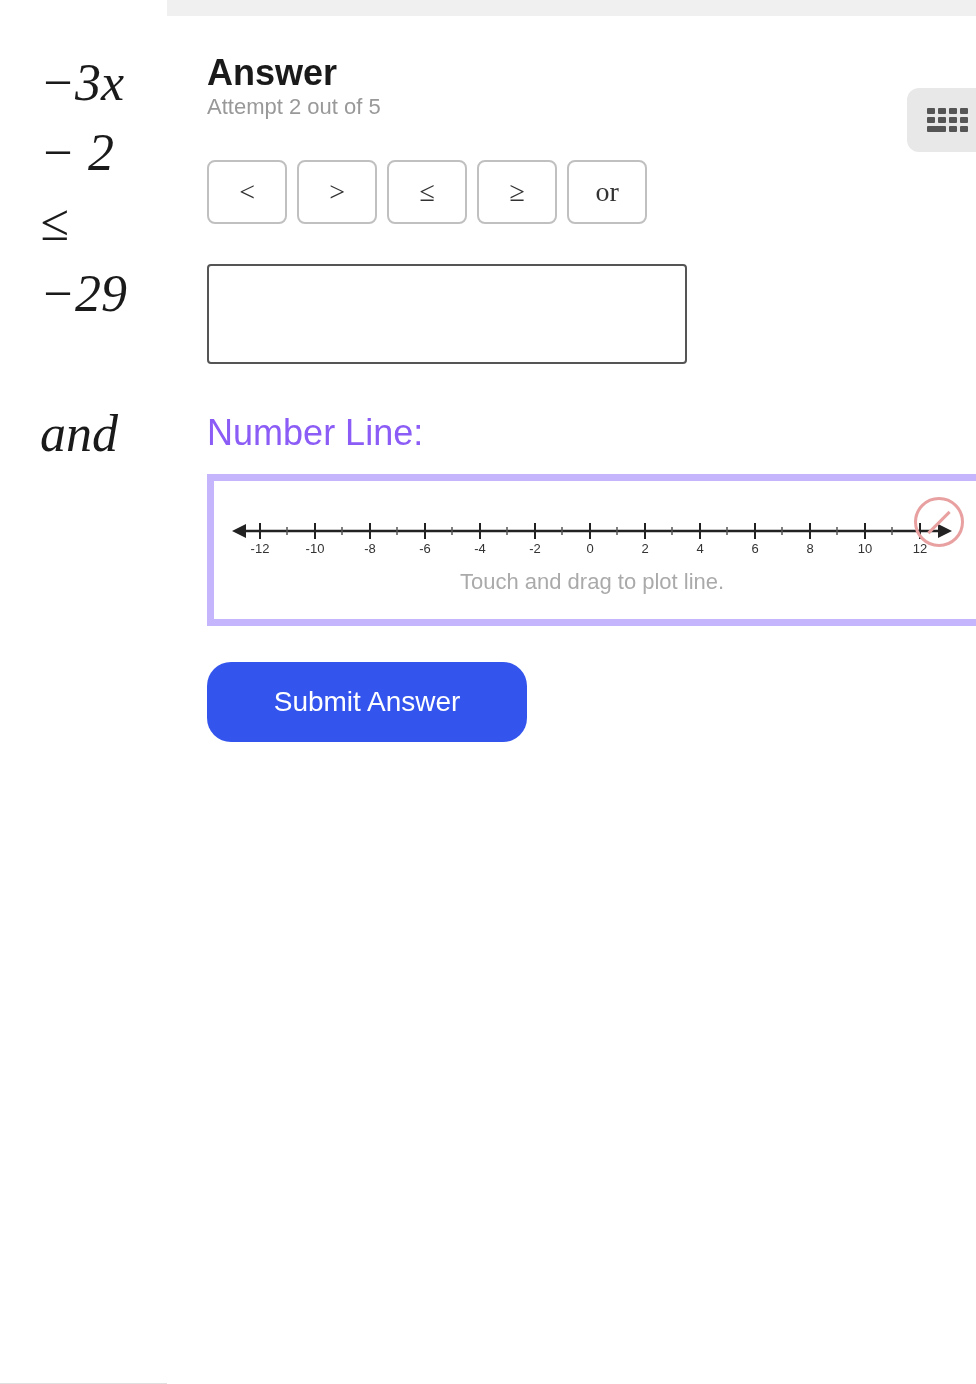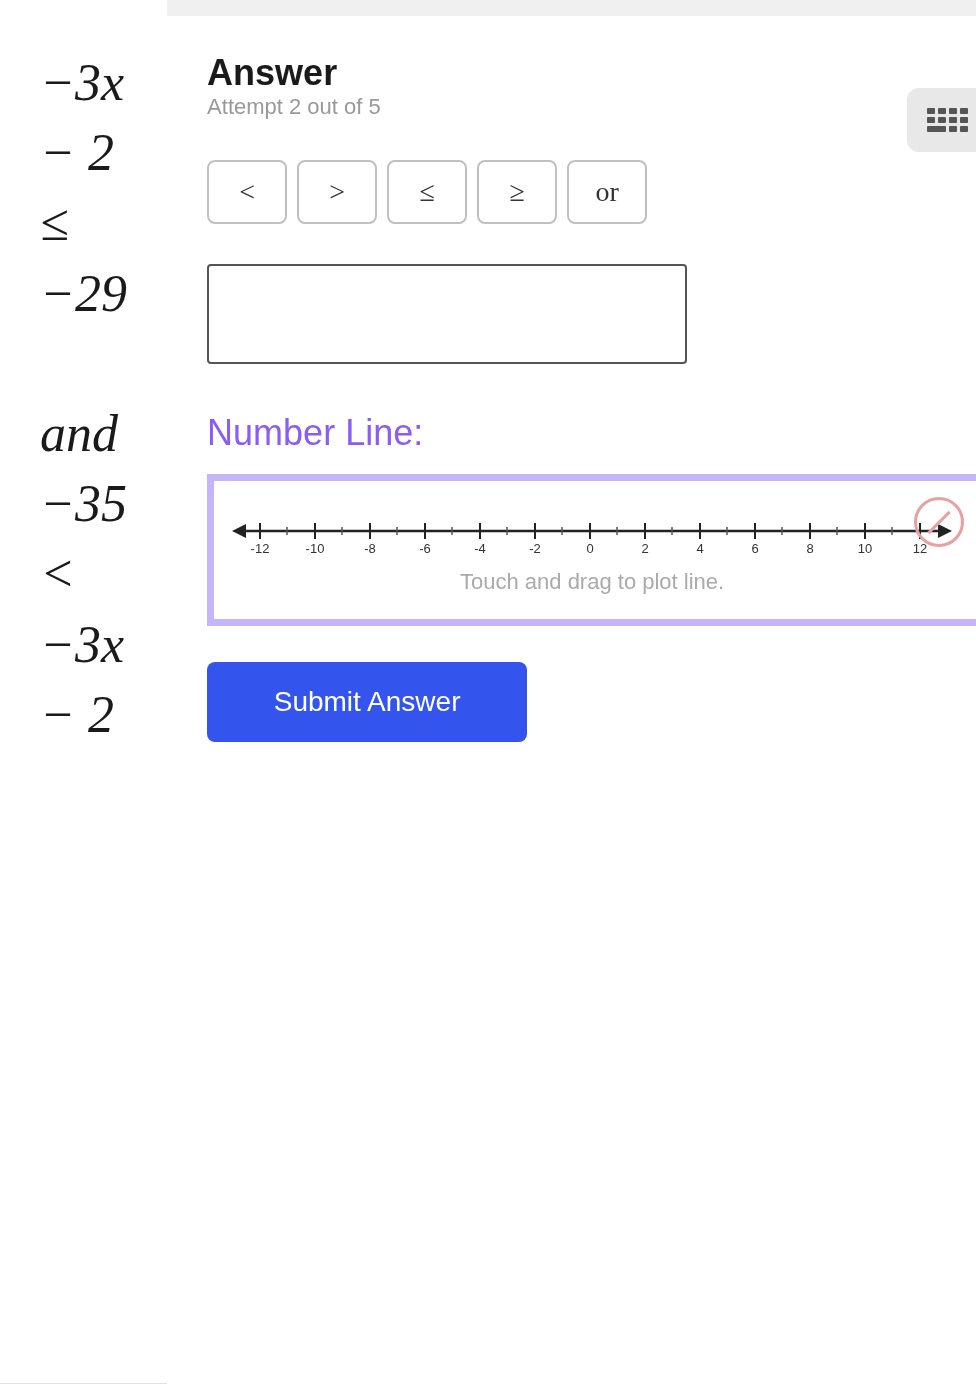--- a/index.html
+++ b/index.html
@@ -191,40 +191,37 @@
       color: #aaa;
       text-align: center;
       margin-top: 8px;
     }
 
     .submit-button {
       width: 320px;
       height: 80px;
       background: #3355ee;
       border: none;
-      border-radius: 8px;
+      border-radius: 24px;
       font-family: Arial, sans-serif;
       font-size: 28px;
       color: #ffffff;
       cursor: pointer;
       font-weight: normal;
     }
   </style>
 </head>
 <body>
 
 <div class="page-container">
 
   <div class="problem-section">
     <div class="problem-text">
       <div>
         −3<i>x</i> − 2 ≤ −29 &nbsp; and
-      </div>
-      <div>
-        −35 &lt; −3<i>x</i> − 2
       </div>
     </div>
   </div>
 
   <div class="answer-section">
     <div class="answer-header">
       <div>
         <div class="answer-title">Answer</div>
         <div class="attempt-text">Attempt 2 out of 5</div>
       </div>

